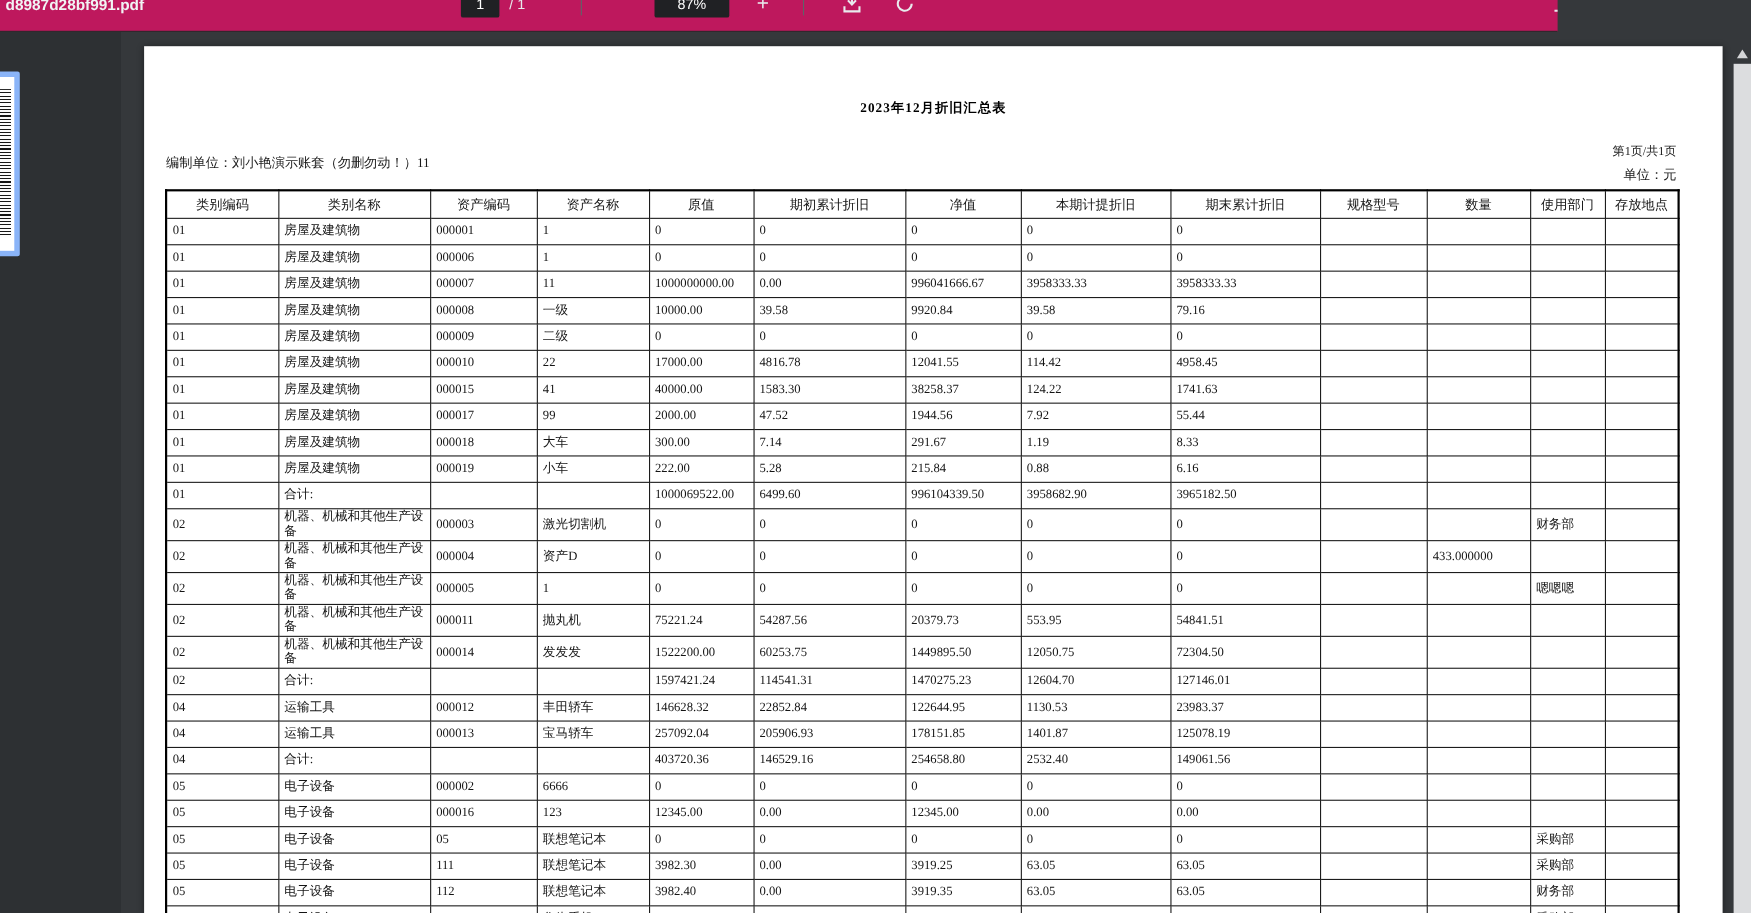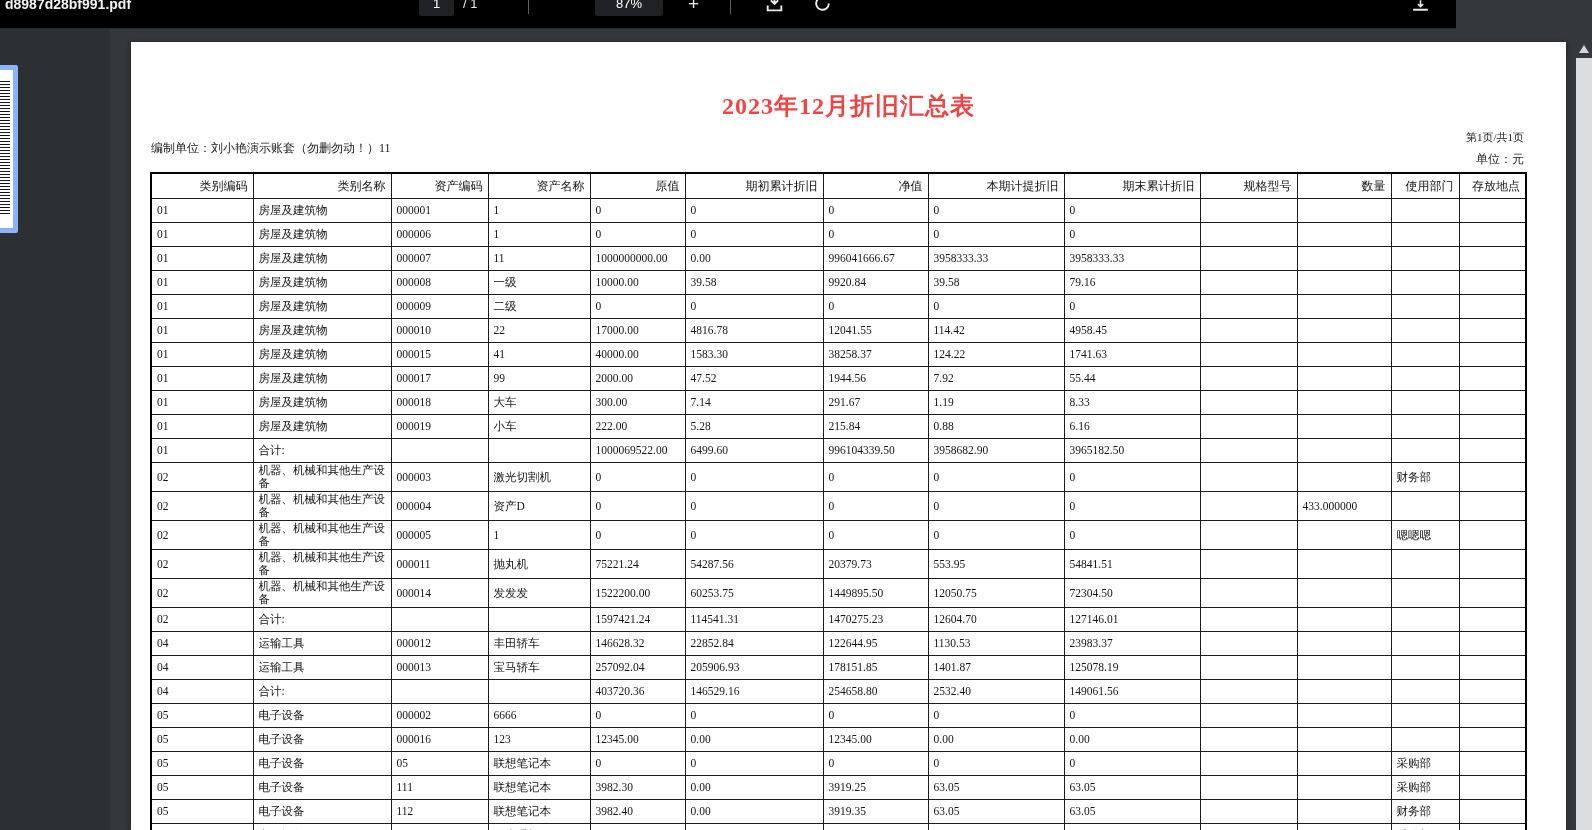--- a/index.html
+++ b/index.html
@@ -1,18 +1,18 @@
 <!DOCTYPE html>
 <html><head>
 <meta charset="utf-8">
 <style>
   html,body{margin:0;padding:0;width:1592px;height:830px;overflow:hidden;background:#35383b;
     font-family:"Liberation Sans","DejaVu Sans",sans-serif;}
   
-  .toolbar{position:absolute;left:0;top:0;width:1416px;height:28px;background:#000000;overflow:hidden;z-index:30;border-bottom:1px solid #26282a;padding-left:40px;}
+  .toolbar{position:absolute;left:0;top:0;width:1416px;height:28px;background:#be185d;overflow:hidden;z-index:30;border-bottom:1px solid #26282a;}
   .toolbar-inner{position:absolute;left:0;top:-21px;width:100%;height:49px;}
   .tb-item{position:absolute;top:0;height:49px;display:flex;align-items:center;color:#e8eaed;font-size:13px;}
   .filename{left:5px;font-weight:700;font-size:14px;color:#f1f3f4;}
   .num-box{background:#202124;border-radius:2px;color:#fff;text-align:center;font-size:13px;
     display:flex;align-items:center;justify-content:center;}
   .page-box{left:419px;width:35px;height:26px;top:11px;position:absolute;}
   .page-count{left:463px;}
   .tb-sep{position:absolute;top:14px;width:1px;height:21px;background:#5f6368;}
   .zoom-box{left:595px;width:68px;height:26px;top:11px;position:absolute;}
   .zoom-in{left:688px;font-size:19px;font-weight:400;}
@@ -26,29 +26,29 @@
   
   .scrollbar{position:absolute;right:0;top:40px;width:16px;height:790px;z-index:20;}
   .scroll-arrow{position:absolute;left:3px;top:5px;width:0;height:0;
     border-left:5px solid transparent;border-right:5px solid transparent;border-bottom:8px solid #d4d5d7;}
   .scroll-thumb{position:absolute;left:0;top:18px;width:16px;height:772px;background:#dcdddf;}
   
   .page{position:absolute;left:131px;top:42px;width:1435px;height:788px;background:#fff;
     box-shadow:0 1px 6px rgba(0,0,0,.45);overflow:hidden;z-index:10;
     font-family:"Liberation Serif","DejaVu Serif",serif;color:#1a1a1a;}
   .doc-title{position:absolute;left:0;top:48px;width:100%;text-align:center;
-    font-size:24px;font-weight:700;letter-spacing:1px;color:#ef4444;}
+    font-size:12px;font-weight:700;letter-spacing:1px;color:#000000;}
   .page-info{position:absolute;right:42px;top:88px;font-size:11px;text-align:center;}
   .prepared-by{position:absolute;left:20px;top:98px;font-size:12px;}
   .unit-label{position:absolute;right:42px;top:109px;font-size:12px;}
   table.dep{position:absolute;left:19px;top:130px;border-collapse:collapse;table-layout:fixed;
     width:1375px;font-size:11.5px;color:#141414;}
   table.dep th,table.dep td{border:1px solid #1c1c1c;padding:1px 5px;overflow:hidden;
     line-height:13px;vertical-align:middle;word-break:break-all;}
-  table.dep th{height:22px;font-weight:400;font-size:12px;text-align:right;}
+  table.dep th{height:22px;font-weight:400;font-size:12px;text-align:center;}
   table.dep td{height:21px;text-align:left;}
   table.dep{border:2px solid #000;}
 </style>
 </head>
 <body>
 
 <div class="toolbar">
   <div class="toolbar-inner">
     <span class="tb-item filename">d8987d28bf991.pdf</span>
 

